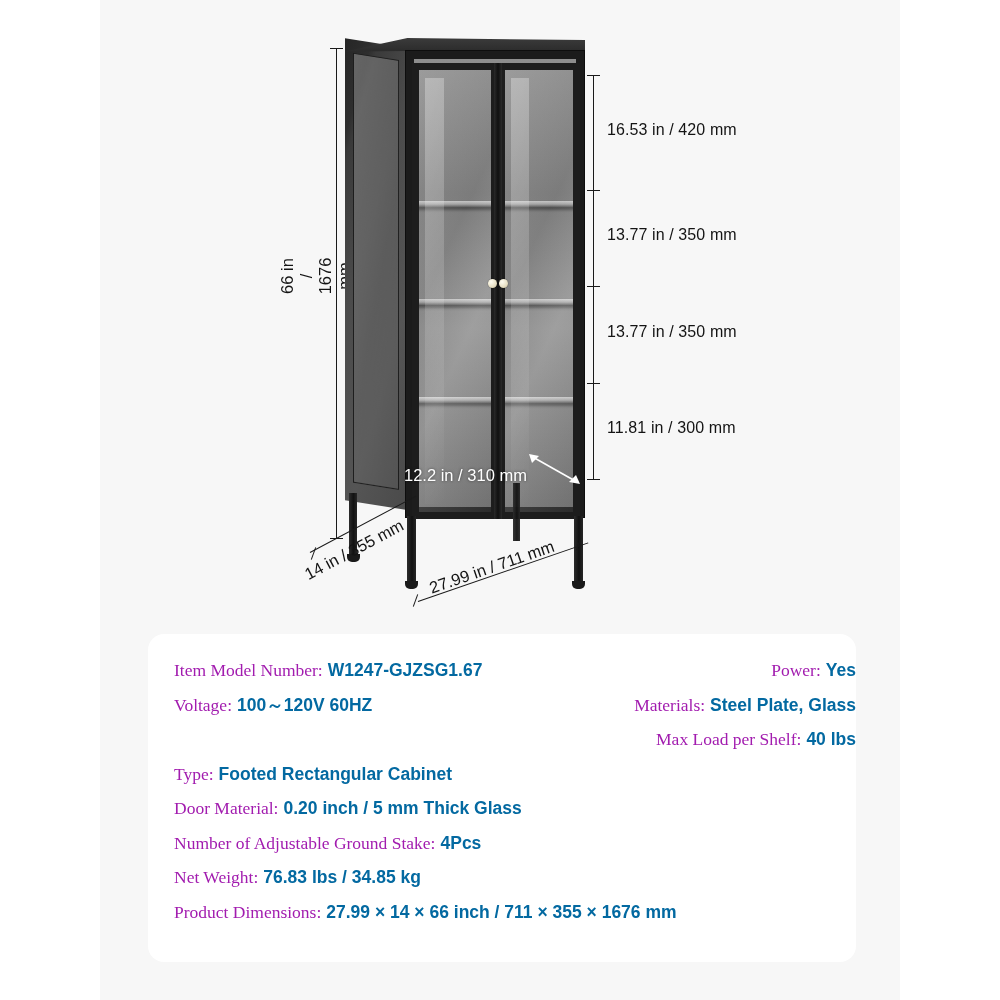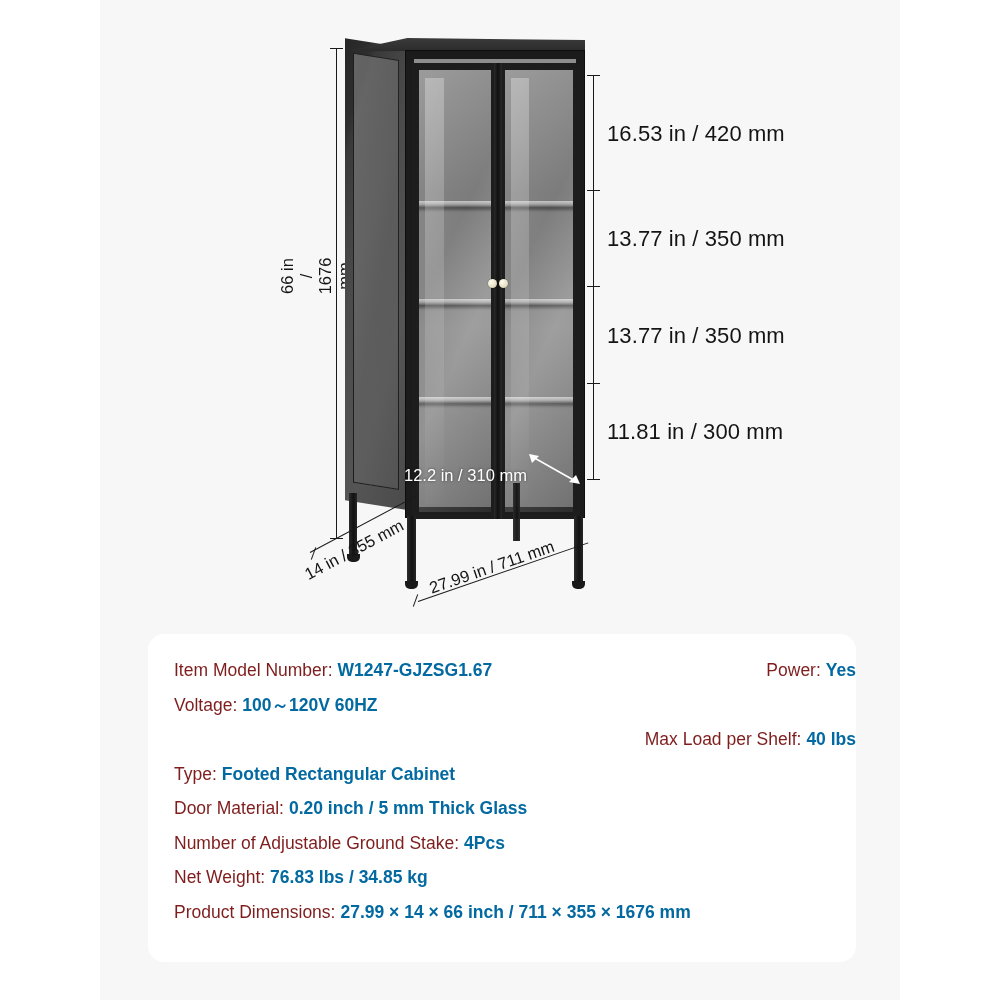--- a/index.html
+++ b/index.html
@@ -93,21 +93,21 @@
   .foot.f1{left:60px;top:543px;}
   .foot.f2{left:227px;top:543px;}
   .foot.f3{left:2px;top:516px;}
 
   
   .dim-line{position:absolute;background:#1a1a1a;}
   .v-line{width:1px;}
   .h-tick{height:1px;width:13px;background:#1a1a1a;position:absolute;}
 
   .dim-label{
-    position:absolute;color:#141414;font-size:22px;white-space:nowrap;
+    position:absolute;color:#141414;font-size:16px;white-space:nowrap;
     letter-spacing:.1px;
   }
 
   
   .left-dim{position:absolute;left:336px;top:48px;height:490px;}
   .height-text{
     position:absolute;left:296px;top:238px;width:40px;
     font-size:16.5px;color:#141414;line-height:19px;text-align:center;
     transform:rotate(-90deg);transform-origin:center center;
   }
@@ -131,21 +131,21 @@
 
   
   .spec-card{
     position:absolute;left:148px;top:634px;width:708px;height:328px;
     background:#ffffff;border-radius:16px;box-sizing:border-box;
     padding:24px 0 0 26px;
   }
   .spec-row{display:flex;align-items:baseline;margin-bottom:10.5px;}
   .spec-col-left{width:400px;flex:0 0 400px;}
   .spec-col-right{flex:1;text-align:right;}
-  .lbl{color:#7f1d1d;font-size:17.5px;}
+  .lbl{color:#a21caf;font-size:17.5px;font-family:Liberation Serif, serif;}
   .val{color:#0369a1;font-size:17.5px;font-weight:bold;margin-left:5px;}
   .lbl, .val{line-height:24px;}
   .full-row{margin-bottom:10.5px;}
 </style>
 </head>
 <body>
 
 <div class="page">
   <div class="canvas-band"></div>
 
@@ -251,20 +251,23 @@
       </div>
       <div class="spec-col-right">
         <span class="lbl">Power:</span><span class="val">Yes</span>
       </div>
     </div>
 
     <div class="spec-row">
       <div class="spec-col-left">
         <span class="lbl">Voltage:</span><span class="val">100～120V 60HZ</span>
       </div>
+      <div class="spec-col-right">
+        <span class="lbl">Materials:</span><span class="val">Steel Plate, Glass</span>
+      </div>
     </div>
 
     <div class="spec-row">
       <div class="spec-col-right">
         <span class="lbl">Max Load per Shelf:</span><span class="val">40 lbs</span>
       </div>
     </div>
 
     <div class="full-row">
       <span class="lbl">Type:</span><span class="val">Footed Rectangular Cabinet</span>

